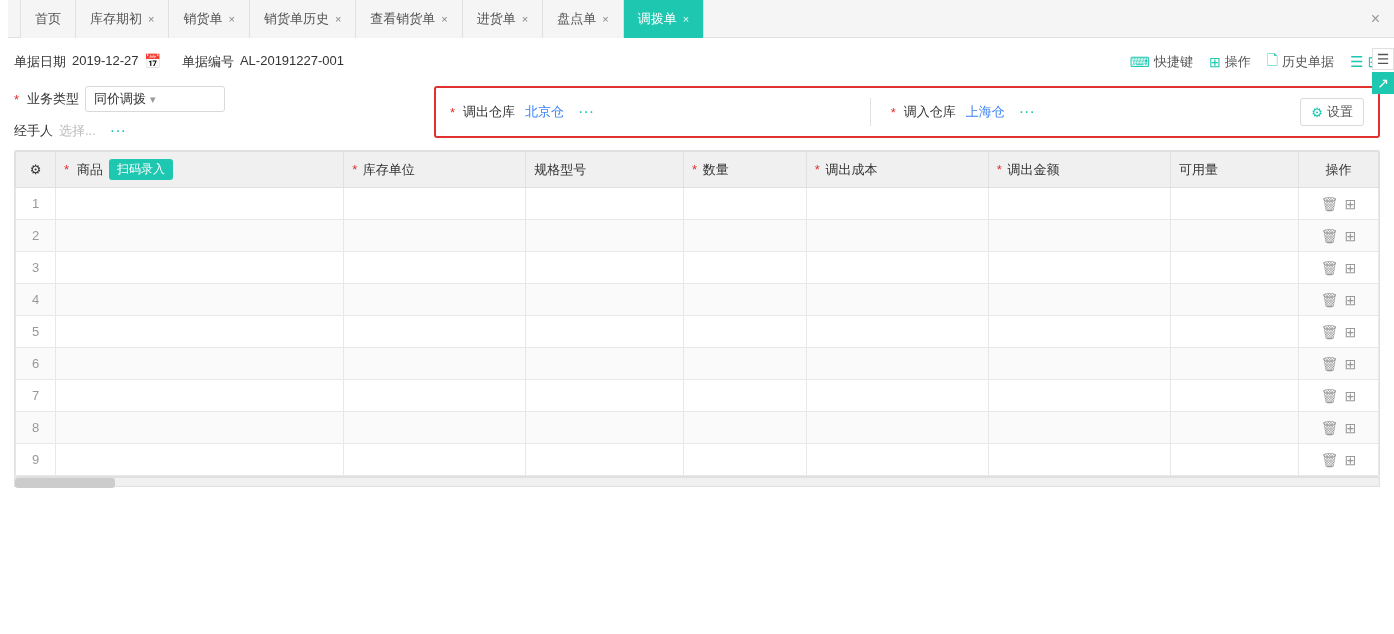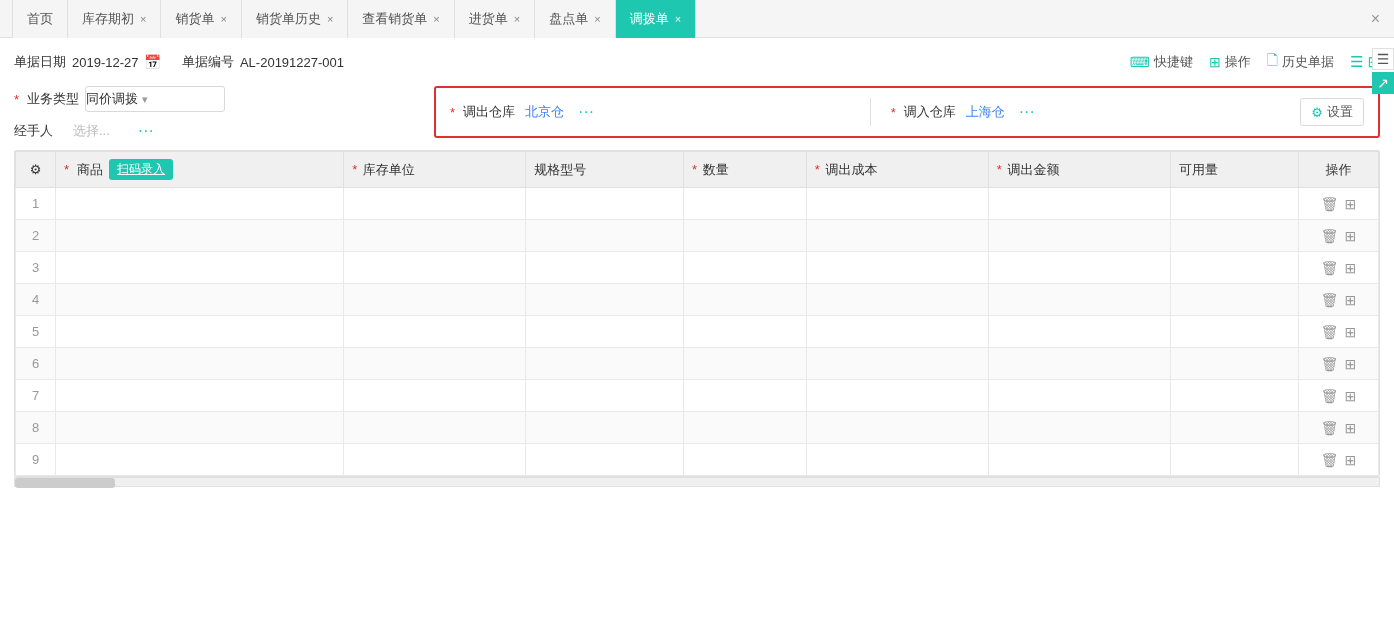--- a/index.html
+++ b/index.html
@@ -5,20 +5,21 @@
     * { box-sizing: border-box; margin: 0; padding: 0; font-family: "Microsoft YaHei", "PingFang SC", Arial, sans-serif; }
     body { background: #fff; font-size: 13px; color: #333; overflow: hidden; }
 
     
     .tab-bar {
       display: flex; align-items: center;
       border-bottom: 1px solid #e0e0e0;
       background: #f5f5f5;
       height: 38px;
       padding-left: 12px;
+      margin-left: 8px;
     }
     .tab-item {
       display: flex; align-items: center;
       padding: 0 14px;
       height: 38px;
       cursor: pointer;
       font-size: 13px;
       color: #555;
       border-right: 1px solid #e0e0e0;
       background: #f5f5f5;
@@ -50,21 +51,21 @@
     }
 
     
     .content { padding: 12px 14px; background: #fff; }
 
     
     .header-row {
       display: flex; align-items: center; margin-bottom: 12px; gap: 20px;
     }
     .header-field {
-      display: flex; align-items: center; gap: 6px; font-size: 13px; color: #333;
+      display: flex; gap: 6px; font-size: 13px; color: #333;
     }
     .header-field .label { color: #333; }
     .header-field .value { color: #333; }
     .calendar-icon {
       color: #1DC7B0; cursor: pointer; font-size: 14px;
     }
     .header-actions {
       margin-left: auto;
       display: flex; align-items: center; gap: 16px; font-size: 13px; color: #555;
     }
@@ -91,21 +92,21 @@
     .field-group {
       display: flex; align-items: center; gap: 6px;
     }
     .required { color: #e03030; margin-right: 2px; }
     .field-label { color: #333; }
     .field-value { color: #3b82f6; margin-left: 4px; }
     .field-dropdown {
       display: flex; align-items: center; gap: 4px;
       border: 1px solid #d9d9d9;
       border-radius: 3px;
-      padding: 3px 0;
+      padding: 3px 8px;
       min-width: 140px;
       cursor: pointer;
       background: #fff;
     }
     .field-dropdown .caret { color: #999; font-size: 11px; }
     .dots-btn { color: #1DC7B0; cursor: pointer; font-size: 16px; margin-left: 8px; }
 
     .warehouse-group {
       display: flex; align-items: center; gap: 6px; flex: 1;
     }
@@ -118,21 +119,21 @@
       padding: 4px 10px;
       cursor: pointer;
       color: #555;
       background: #fff;
       font-size: 13px;
       margin-left: 10px;
     }
     .settings-btn .icon { color: #1DC7B0; }
 
     .person-row {
-      display: flex; align-items: center; gap: 20px;
+      display: flex; align-items: center; gap: 6px;
     }
     .person-placeholder { color: #bbb; }
 
     
     .table-container {
       border: 1px solid #e0e0e0;
       border-radius: 2px;
       overflow: hidden;
     }
     table {
@@ -166,21 +167,20 @@
     .subtotal-label { color: #333; }
 
     .scan-btn {
       background: #1DC7B0;
       color: #fff;
       border: none;
       border-radius: 3px;
       padding: 2px 8px;
       font-size: 12px;
       cursor: pointer;
-      text-decoration: underline;
     }
 
     .action-icons {
       display: flex; align-items: center; gap: 6px; justify-content: center;
     }
     .action-icon {
       cursor: pointer; color: #999; font-size: 14px;
     }
 
     

